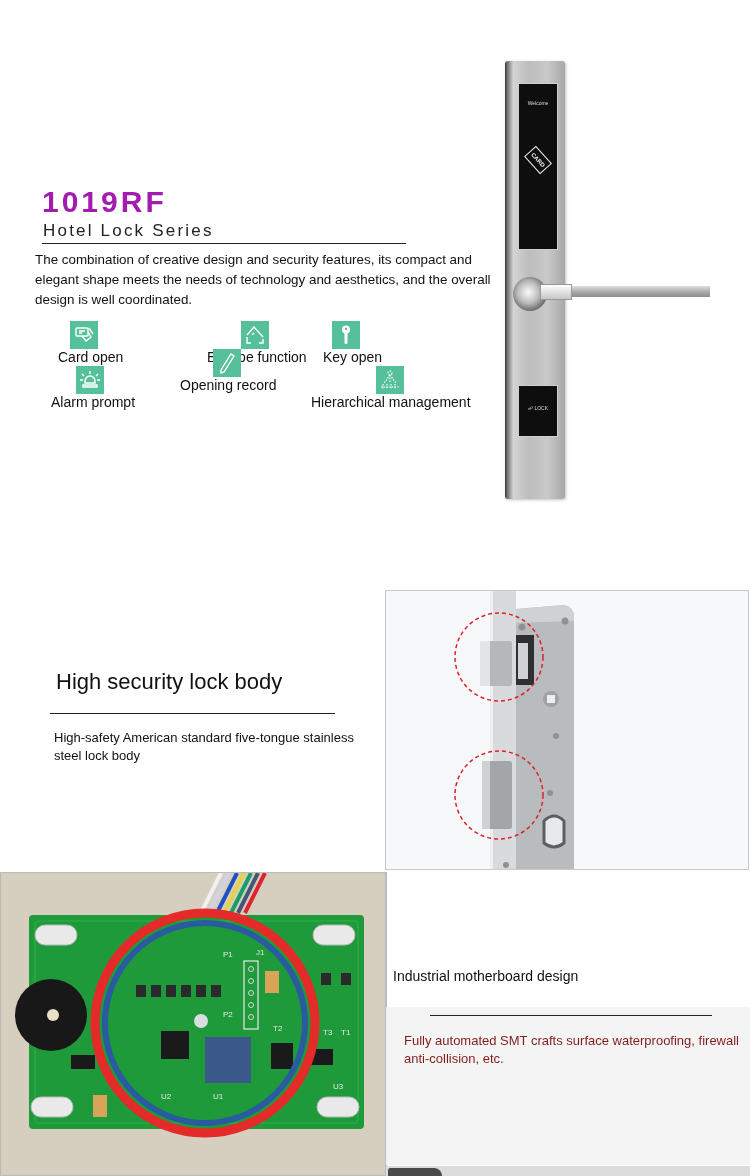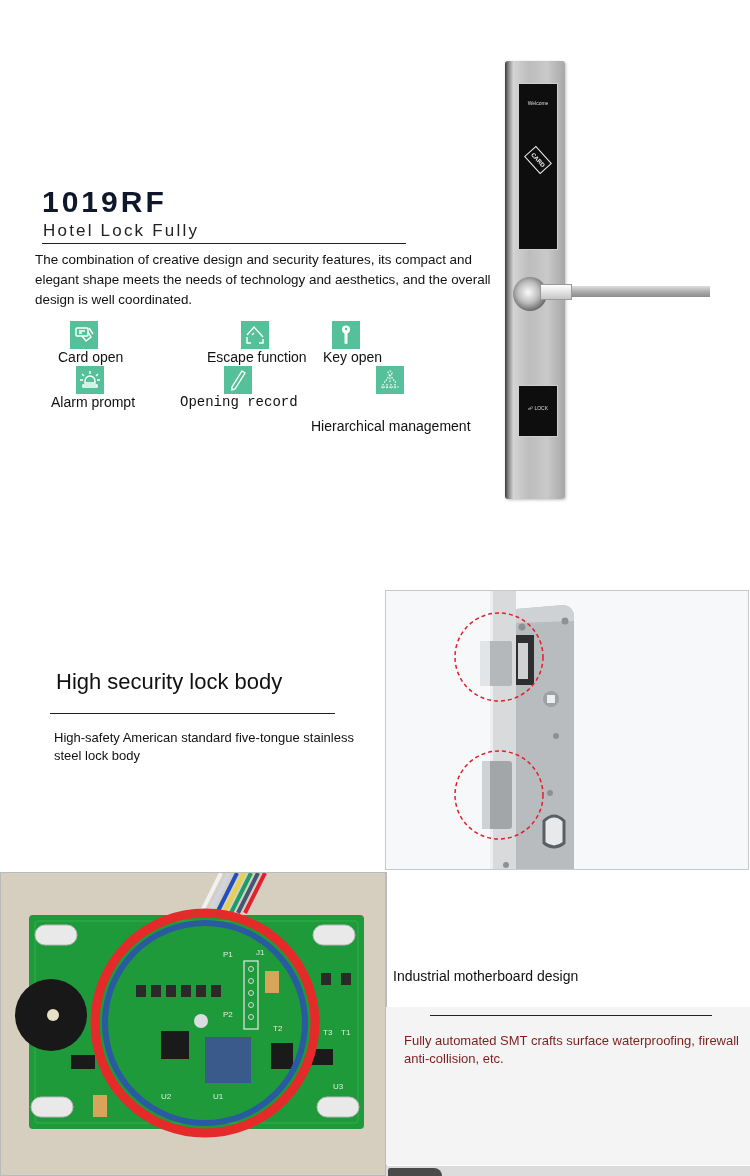--- a/index.html
+++ b/index.html
@@ -6,21 +6,21 @@
   body {
     width: 750px; height: 1176px; position: relative; overflow: hidden;
     background: #ffffff;
     font-family: "Liberation Sans", sans-serif; color: #111;
   }
   .abs { position: absolute; }
 
   
   .model {
     left: 42px; top: 186px; font-size: 30px; font-weight: bold;
-    color: #0f172a; letter-spacing: 3px; line-height: 32px;
+    color: #a21caf; letter-spacing: 3px; line-height: 32px;
   }
   .series {
     left: 43px; top: 221px; font-size: 17px; letter-spacing: 2.2px;
     color: #222; line-height: 20px;
   }
   .rule1 { left: 42px; top: 243px; width: 364px; height: 1px; background: #222; }
   .desc1 {
     left: 35px; top: 250px; width: 470px; font-size: 13.4px; line-height: 20px; color: #111;
   }
   .feat { display: flex; align-items: center; position: absolute; height: 28px; flex-direction: column; }
@@ -81,21 +81,21 @@
   .h2b { left: 393px; top: 962px; font-size: 14px; color: #111; line-height: 28px; }
   .rule3 { left: 430px; top: 1015px; width: 282px; height: 1px; background: #222; }
   .desc3 { left: 404px; top: 1032px; width: 345px; font-size: 13px; line-height: 18px; color: #7f1d1d; }
   .bottom-strip { left: 386px; top: 1166px; width: 364px; height: 10px; background: #dcdcdc; }
   .bottom-strip .handle { position: absolute; left: 2px; top: 2px; width: 54px; height: 8px; background: #4a4a4a; border-radius: 3px 10px 0 0; }
 </style>
 </head>
 <body>
 
 <div class="abs model">1019RF</div>
-<div class="abs series">Hotel Lock Fully</div>
+<div class="abs series">Hotel Lock Series</div>
 <div class="abs rule1"></div>
 <div class="abs desc1">The combination of creative design and security features, its compact and elegant shape meets the needs of technology and aesthetics, and the overall design is well coordinated.</div>
 
 <div class="feat" style="left:45px; top:321px;">
   <span class="ico">
     <svg width="22" height="22" viewBox="0 0 22 22" fill="none" stroke="#fff" stroke-width="1.4">
       <rect x="3" y="4" width="12" height="8" rx="1"></rect>
         <path d="M6 7h6M6 9h3"></path>
         <path d="M9 12l4 5 5-4-3-5"></path>
         <path d="M16 4l4 6"></path>
@@ -128,29 +128,29 @@
 <div class="feat" style="left:45px; top:366px;">
   <span class="ico">
     <svg width="22" height="22" viewBox="0 0 22 22" fill="none" stroke="#fff" stroke-width="1.4">
       <path d="M6 12a5 5 0 0 1 10 0v2H6z"></path>
         <path d="M4 16h14v2H4z"></path>
         <path d="M11 2v3M3 5l2 2M19 5l-2 2M1 11h3M18 11h3"></path>
     </svg>
   </span>
   <span class="lbl" style="margin-left:6px;">Alarm prompt</span>
 </div>
-<div class="feat" style="left:178px; top:366px;font-family:Liberation Mono, monospace;">
+<div class="feat" style="left:178px; top:349px;">
   <span class="ico">
     <svg width="22" height="22" viewBox="0 0 22 22" fill="none" stroke="#fff" stroke-width="1.4">
       <path d="M15 2l3 2L8 20l-3 1 0-3z"></path>
     </svg>
   </span>
   <span class="lbl" style="margin-left:2px;">Opening record</span>
 </div>
-<div class="feat" style="left:310px; top:366px;gap:24px;">
+<div class="feat" style="left:310px; top:366px;">
   <span class="ico">
     <svg width="22" height="22" viewBox="0 0 22 22" fill="none" stroke="#fff" stroke-width="1.2" stroke-dasharray="1.5 1.2">
       <circle cx="11" cy="4" r="2"></circle>
         <path d="M11 6L5 14M11 6l6 8M11 6v8"></path>
         <path d="M2 18h18"></path>
         <path d="M4 15v5M8 15v5M12 15v5M16 15v5"></path>
     </svg>
   </span>
   <span class="lbl" style="margin-left:1px;">Hierarchical management</span>
 </div>

